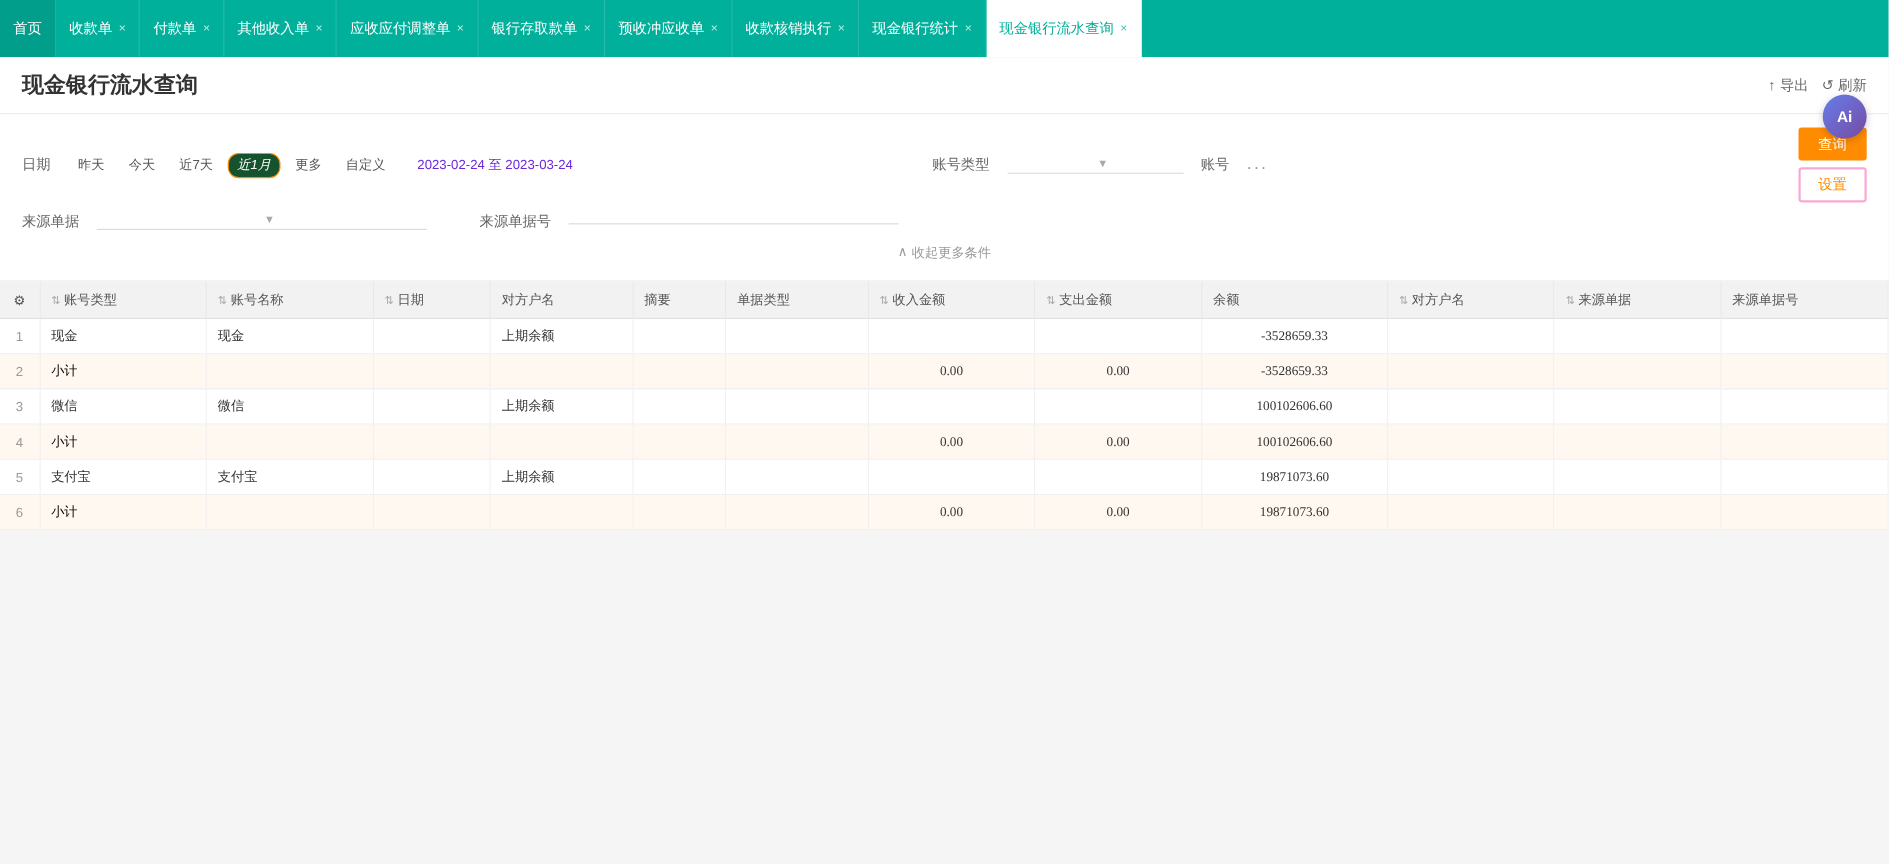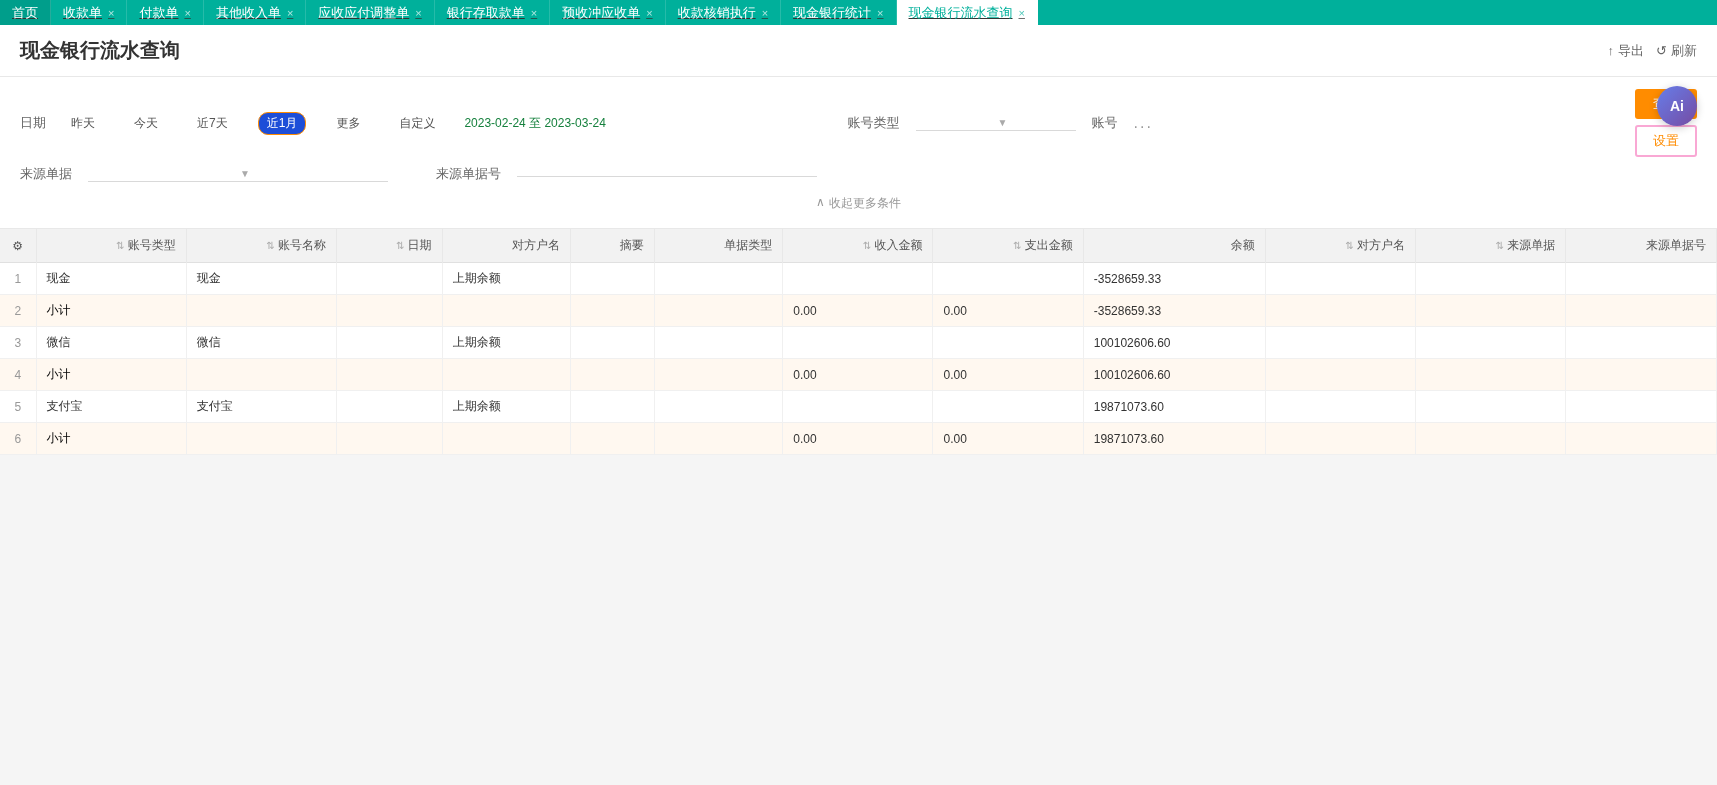--- a/index.html
+++ b/index.html
@@ -3,23 +3,22 @@
   <meta charset="utf-8">
   <style>
     * { box-sizing: border-box; margin: 0; padding: 0; }
     body { font-family: 'Microsoft YaHei', Arial, sans-serif; font-size: 12px; background: #f5f5f5; color: #333; }
 
     
     .top-nav {
       background: #00b09b;
       display: flex;
       align-items: stretch;
-      height: 25px;
+      height: 52px;
       overflow: hidden;
-      text-decoration: underline;
     }
     .nav-item {
       display: flex;
       align-items: center;
       padding: 0 12px;
       color: #fff;
       cursor: pointer;
       white-space: nowrap;
       font-size: 13px;
       border-right: 1px solid rgba(255,255,255,0.15);
@@ -73,38 +72,39 @@
       gap: 16px;
       margin-bottom: 8px;
     }
     .filter-label {
       color: #666;
       white-space: nowrap;
       font-size: 13px;
     }
     .date-options {
       display: flex;
-      gap: 21px;
+      gap: 4px;
     }
     .date-btn {
       padding: 2px 8px;
       border-radius: 10px;
       cursor: pointer;
       font-size: 12px;
       color: #555;
       border: 1px solid transparent;
     }
     .date-btn.active {
-      background: #1d4ed8;
+      background: #14532d;
       color: #fff;
       border-color: #ff8c00;
+      font-style: italic;
     }
     .date-range {
       font-size: 12px;
-      color: #15803d;
+      color: #6d28d9;
       margin-left: 4px;
     }
     .filter-select {
       display: flex;
       align-items: center;
       border-bottom: 1px solid #d9d9d9;
       padding: 2px 4px;
       min-width: 160px;
       cursor: pointer;
       gap: 4px;
@@ -168,21 +168,21 @@
     table {
       width: 100%;
       border-collapse: collapse;
     }
     thead tr {
       background: #f2f2f2;
       border-bottom: 1px solid #e0e0e0;
     }
     thead th {
       padding: 8px 10px;
-      text-align: right;
+      text-align: left;
       font-weight: normal;
       color: #555;
       font-size: 12px;
       border-right: 1px solid #e8e8e8;
       white-space: nowrap;
     }
     thead th.gear-col {
       width: 36px;
       text-align: center;
     }
@@ -193,21 +193,21 @@
       background: #fff8f0;
     }
     tbody td {
       padding: 7px 10px;
       font-size: 12px;
       color: #333;
       border-right: 1px solid #f0f0f0;
       white-space: nowrap;
     }
     tbody td.num-col { color: #999; text-align: center; }
-    tbody td.amount { text-align: left; }
+    tbody td.amount { text-align: center; font-family: Liberation Serif, serif; }
     tbody td.subtotal-label { color: #000000; }
     tbody td.balance-neg { color: #333; }
 
     .filter-group {
       display: flex;
       align-items: center;
       gap: 16px;
       flex: 1;
     }
 

